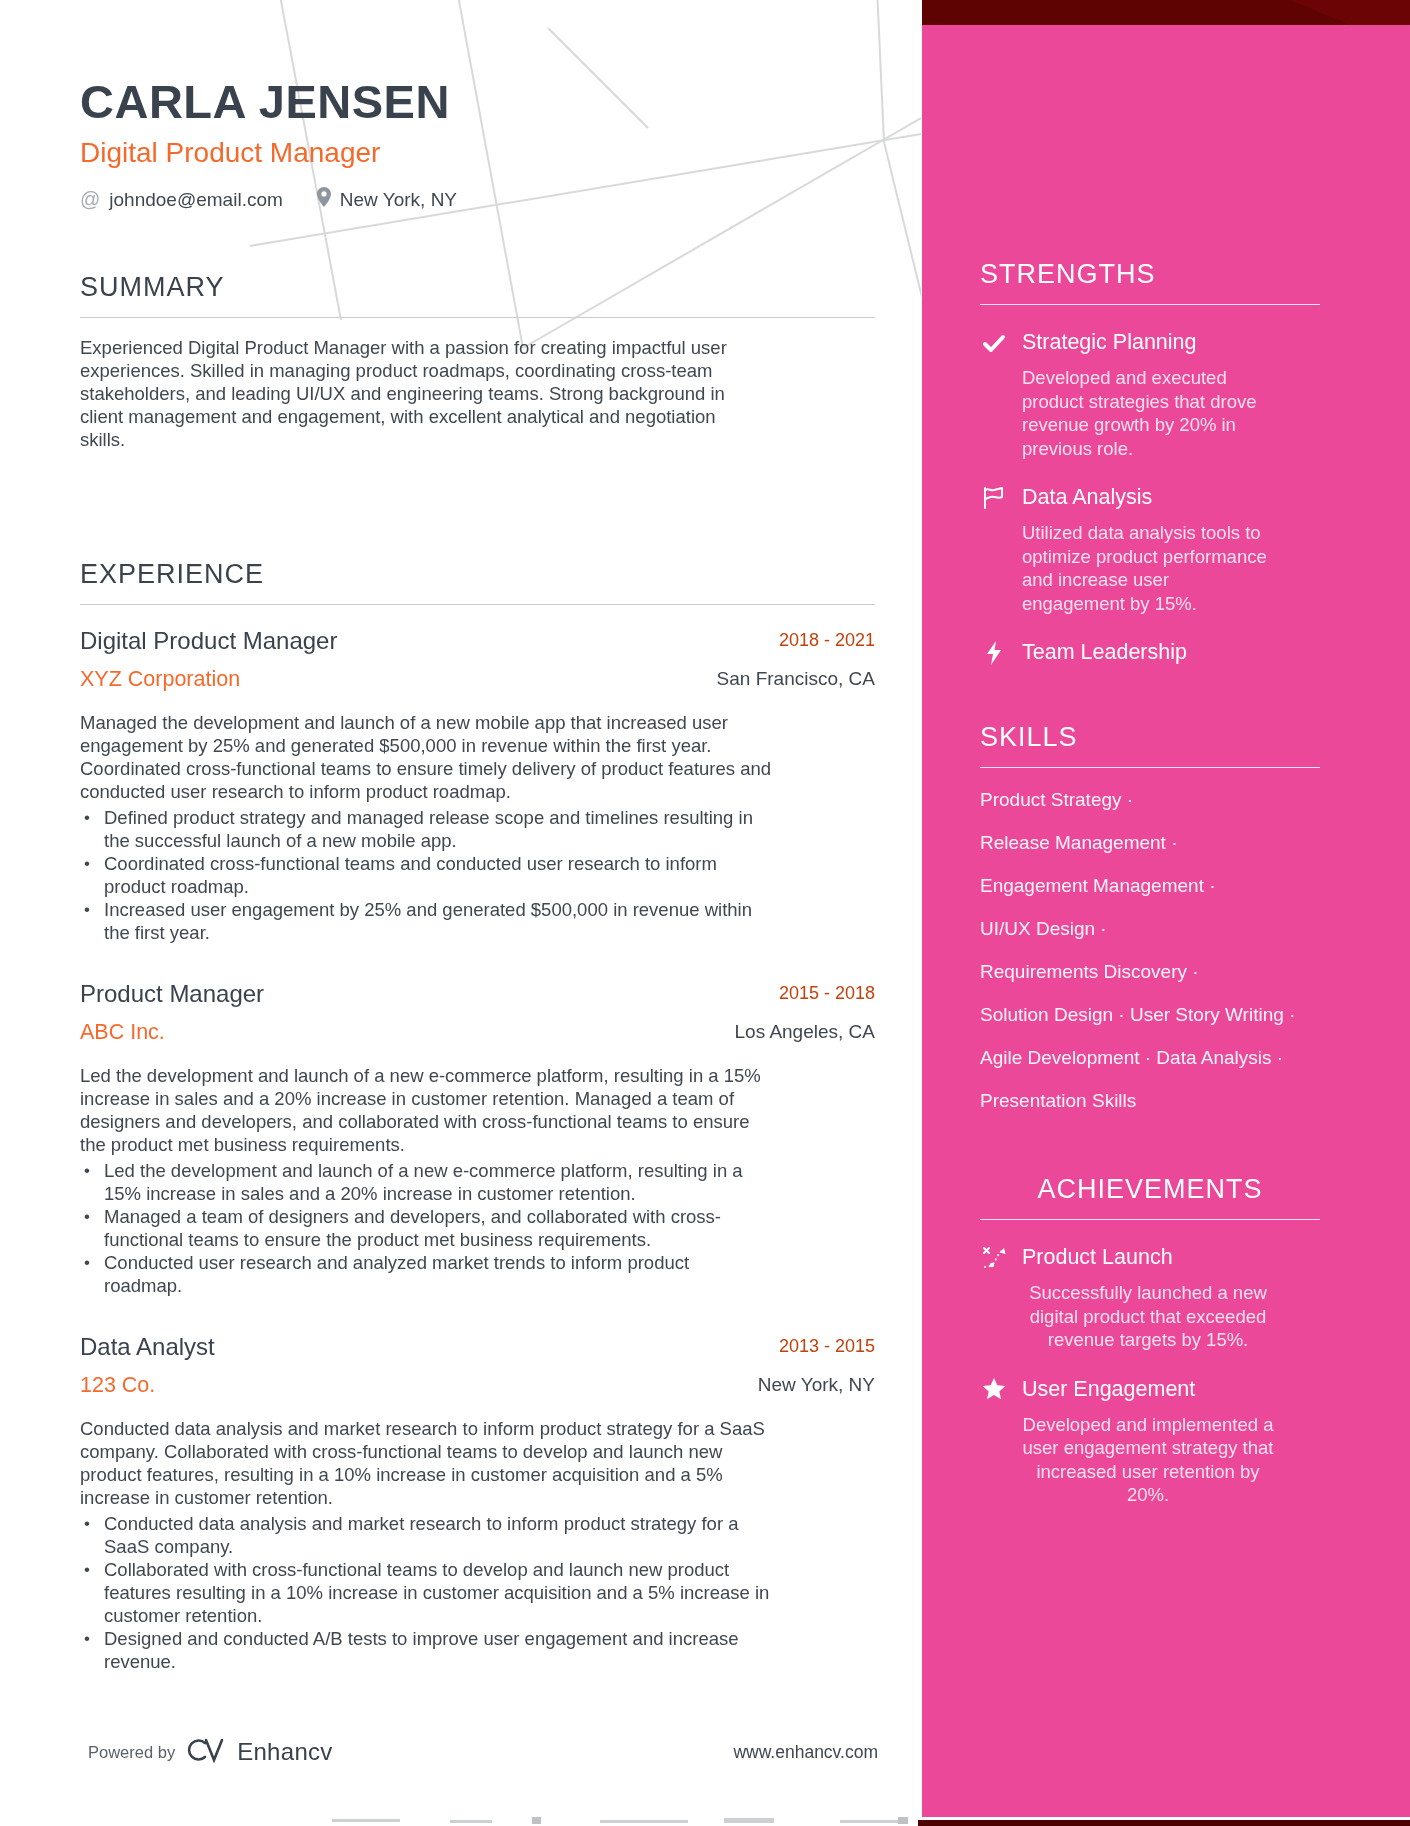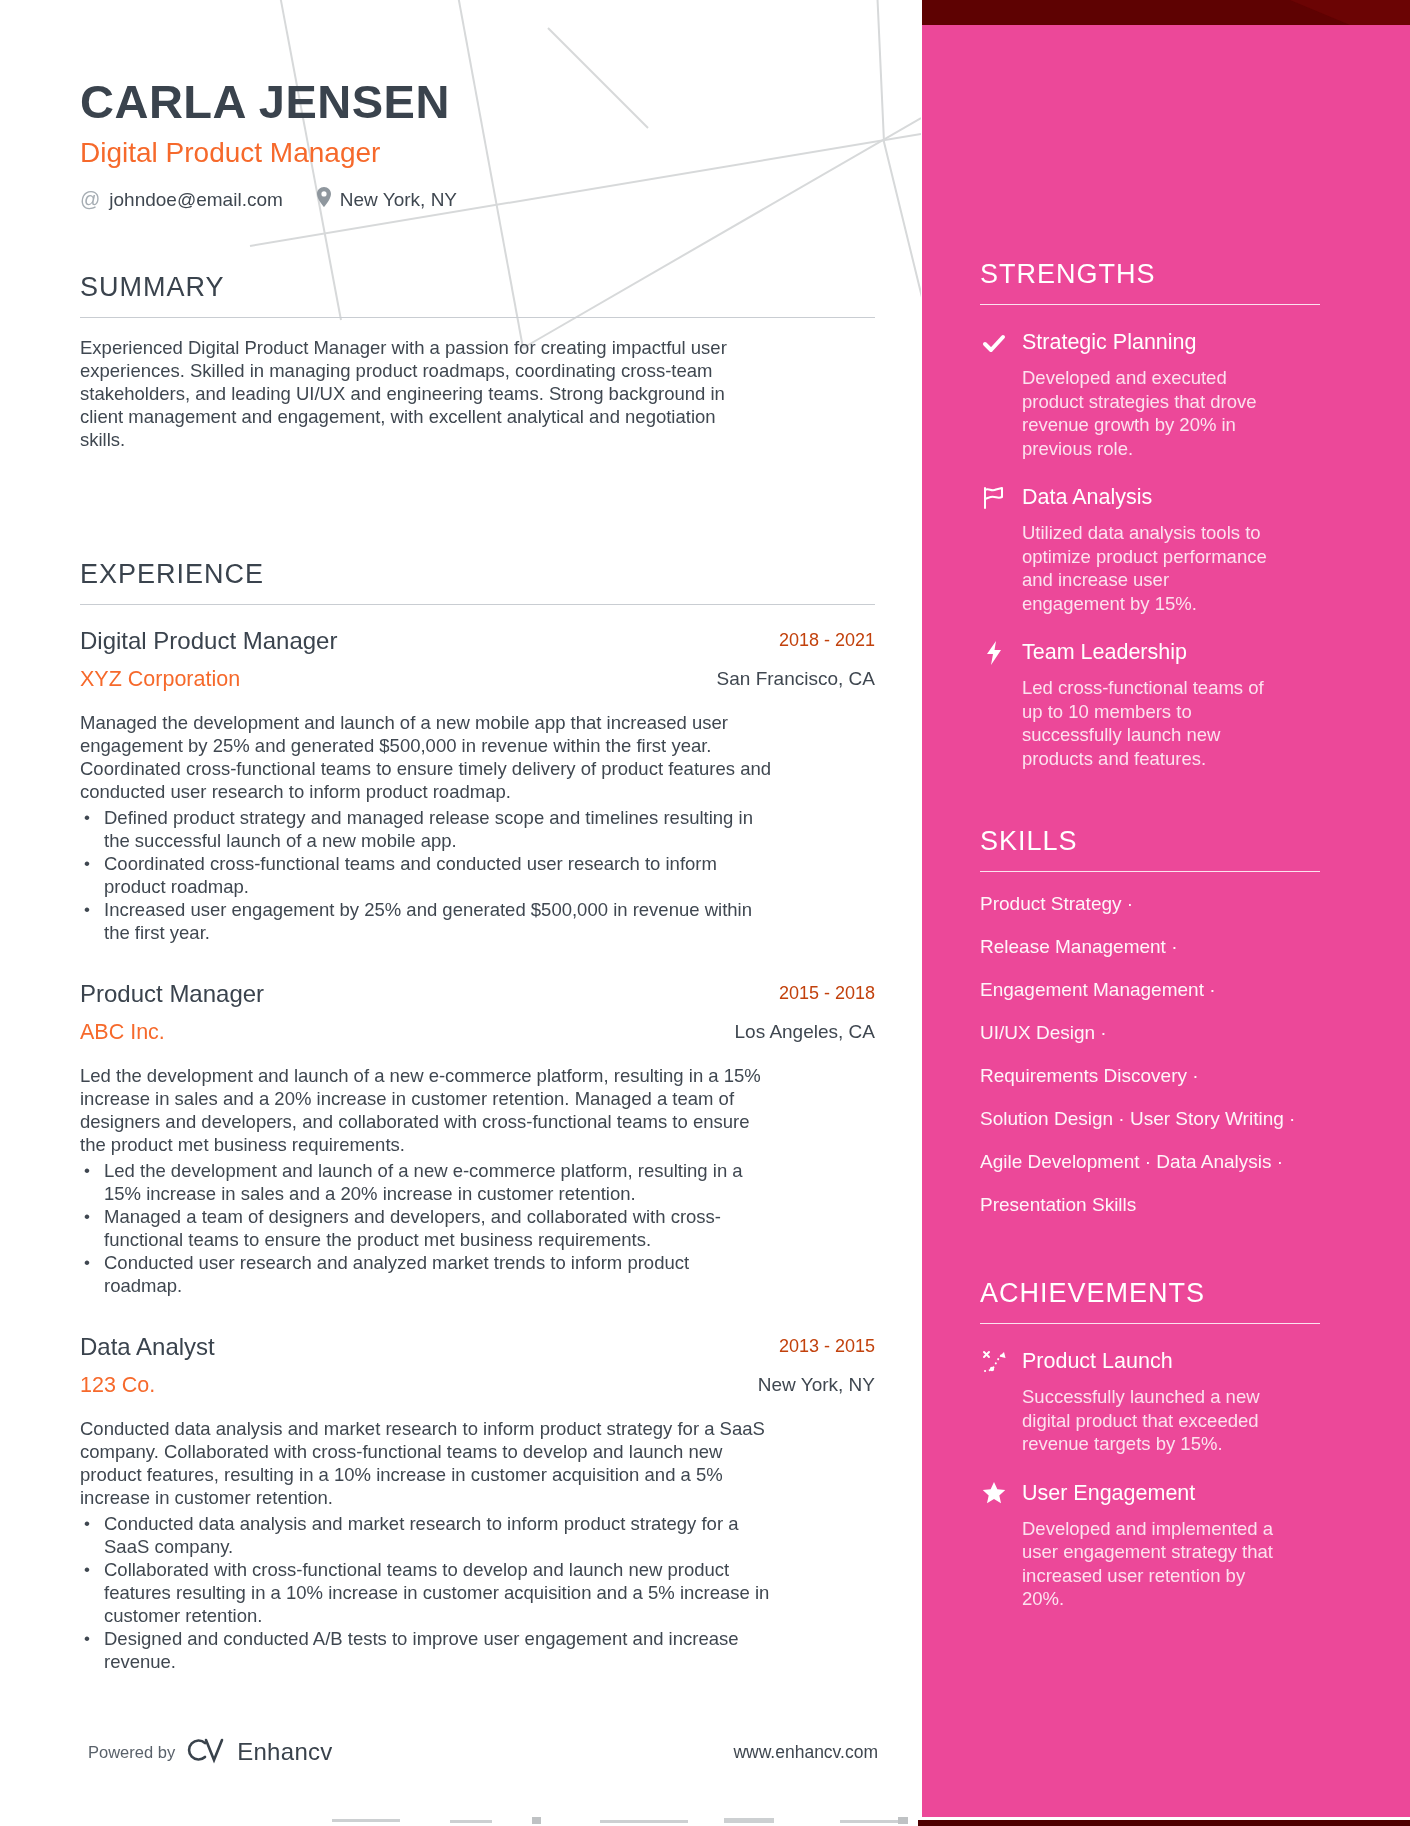--- a/index.html
+++ b/index.html
@@ -17,21 +17,21 @@
   .sb-heading { font-size:27px; font-weight:400; letter-spacing:1px; color:#ffffff; padding-bottom:14px; border-bottom:1.5px solid rgba(255,255,255,0.85); }
   .sb-section-strengths { margin-bottom:0; }
   .sb-item { margin-top:24px; }
   .sb-item-head { display:flex; align-items:center; gap:15px; }
   .sb-icon { width:27px; height:27px; flex:0 0 27px; display:flex; align-items:center; justify-content:center; }
   .sb-item-title { font-size:21.5px; font-weight:400; color:#ffffff; }
   .sb-item-desc { margin:10px 0 0 42px; width:252px; font-size:18.5px; line-height:23.5px; color:rgba(255,255,255,0.84); }
   .sb-section-skills { margin-top:56px; }
   .skill-line { font-size:19px; color:rgba(255,255,255,0.95); margin-top:21px; }
   .skills-list { margin-top:5px; }
-  .sb-section-achievements { margin-top:62px; }
+  .sb-section-achievements { margin-top:62px;text-align:center; }
 
   
   .main { position:absolute; left:80px; top:0; width:795px; z-index:1; color:#3f4750; }
   .name { margin-top:74px; font-size:47px; font-weight:600; letter-spacing:0.5px; color:#3a434d; }
   .job-headline { margin-top:8px; font-size:28px; color:#f6692b; font-weight:400; }
   .contact-row { margin-top:18px; display:flex; align-items:center; gap:34px; font-size:19px; color:#3f4750; }
   .contact-item { display:flex; align-items:center; gap:9px; }
   .at-glyph { color:#a6adb3; font-size:20px; }
 
   .section-heading { font-size:27px; font-weight:400; letter-spacing:1px; color:#3a434d; padding-bottom:14px; border-bottom:1.5px solid #c9cdd2; }
@@ -117,21 +117,20 @@
 
         <div class="sb-item">
           <div class="sb-item-head">
             <span class="sb-icon">
               <svg width="22" height="26" viewBox="0 0 22 26">
                   <path d="M13 1 L4 14 L10 14 L8 25 L18 10 L11.5 10 Z" fill="#ffffff"></path>
                 </svg>
             </span>
             <h3 class="sb-item-title">Team Leadership</h3>
           </div>
-          <p class="sb-item-desc">Led cross-functional teams of up to 10 members to successfully launch new products and features.</p>
         </div>
       </section>
 
       <section class="sb-section-skills">
         <h2 class="sb-heading">SKILLS</h2>
         <div class="skills-list">
           <div class="skill-line">Product Strategy ·</div>
           <div class="skill-line">Release Management ·</div>
           <div class="skill-line">Engagement Management ·</div>
           <div class="skill-line">UI/UX Design ·</div>

